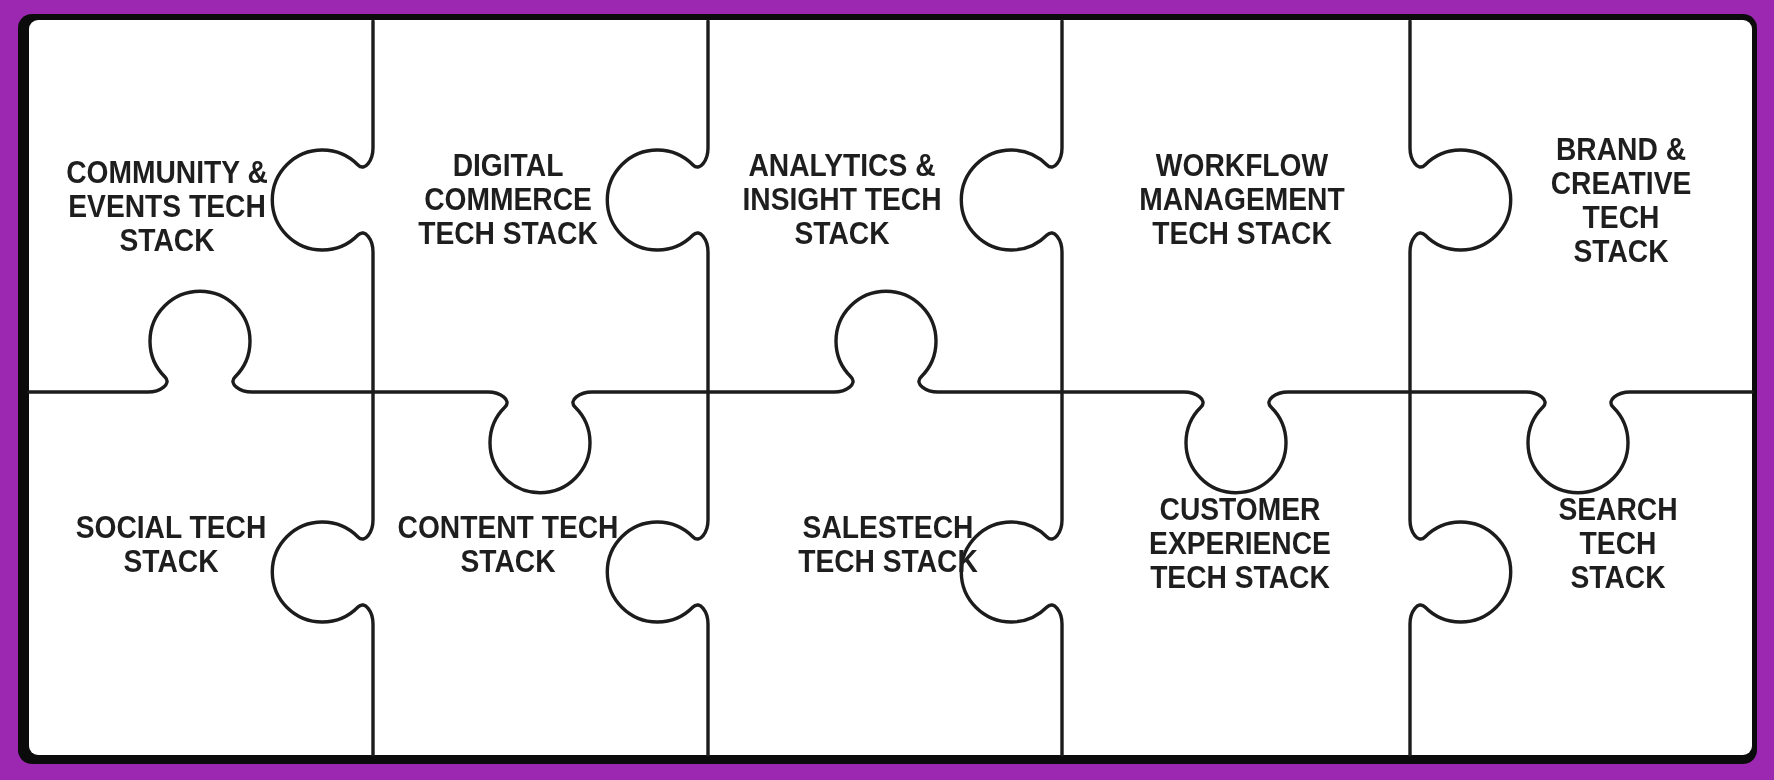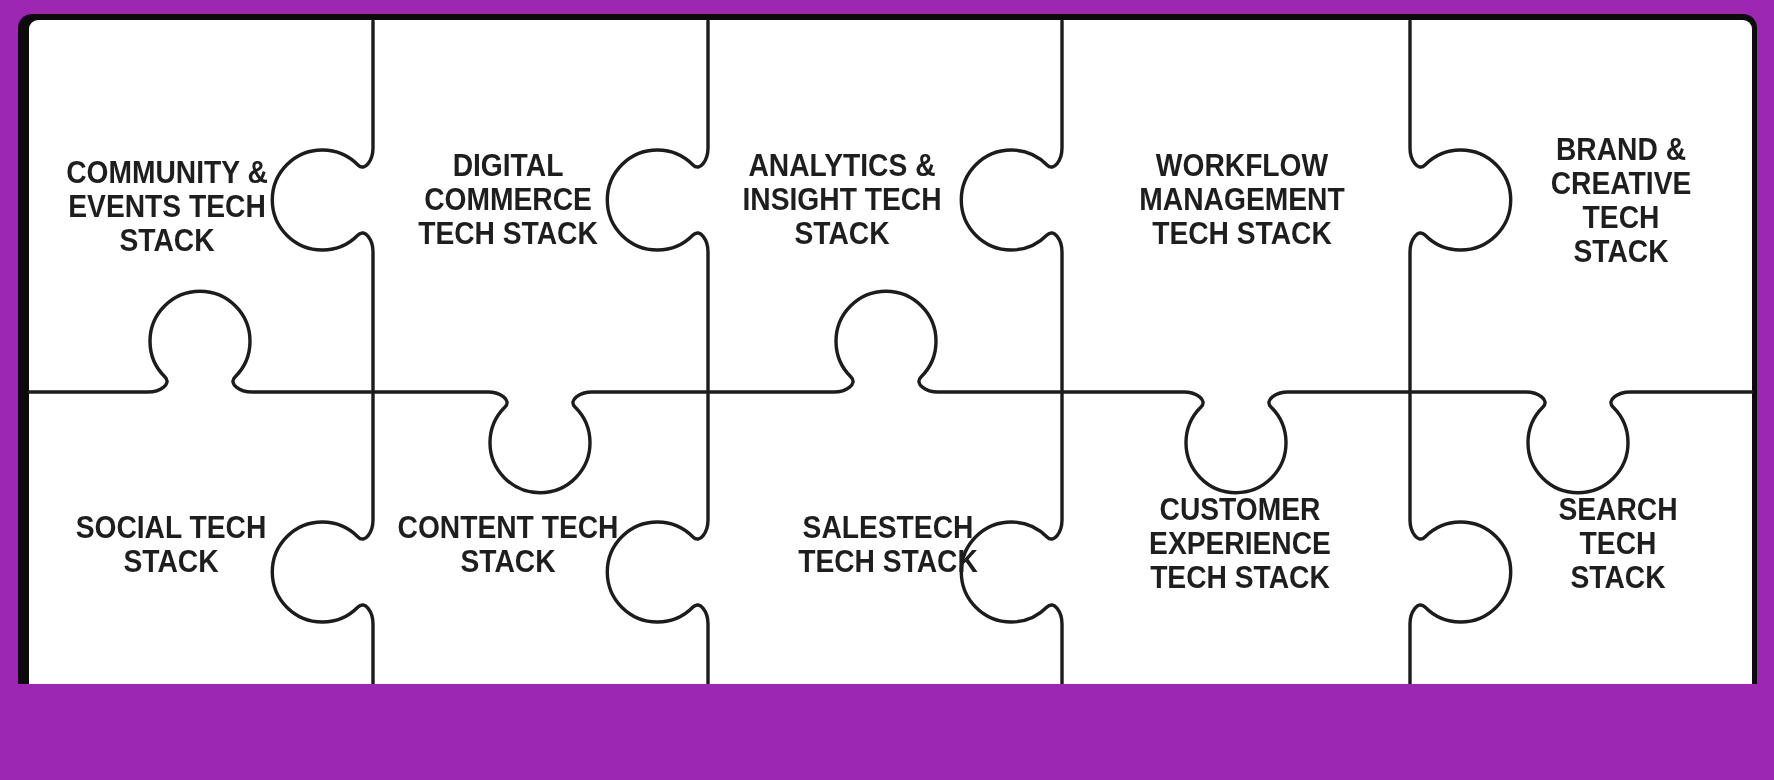--- a/index.html
+++ b/index.html
@@ -2,21 +2,21 @@
 <html><head>
 <meta charset="utf-8">
 <style>
   html, body {
     margin: 0;
     padding: 0;
   }
   .stage {
     position: relative;
     width: 1774px;
-    height: 684px;
+    height: 780px;
     overflow: hidden;
     font-family: "Liberation Sans", "DejaVu Sans", sans-serif;
   }
   .stage svg {
     position: absolute;
     left: 0;
     top: 0;
     display: block;
   }
   .piece-label {

